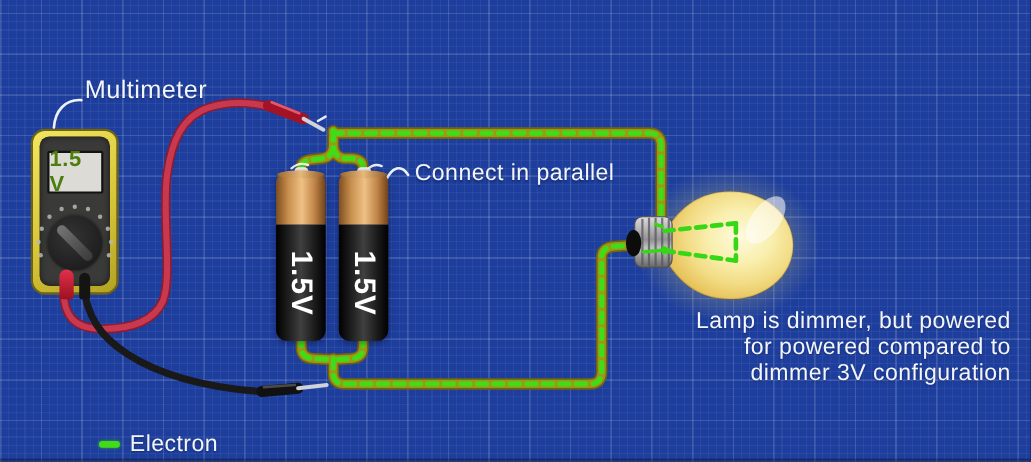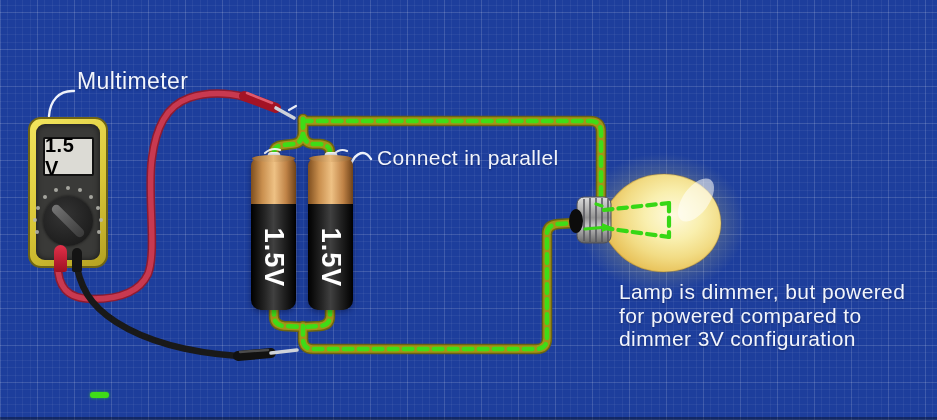--- a/index.html
+++ b/index.html
@@ -16,33 +16,33 @@
   }
   #stage::after{content:"";position:absolute;left:0;right:0;bottom:0;height:3px;background:rgba(0,0,0,.35);}
   svg.layer{position:absolute;left:0;top:0;z-index:1;}
 
   
   .lbl{position:absolute;z-index:3;color:#f2f5fc;font-weight:400;letter-spacing:.4px;
        text-shadow:0 1px 2px rgba(0,0,30,.35);white-space:nowrap;}
   .lbl-multimeter{left:77px;top:68px;font-size:23px;}
   .lbl-parallel{left:377px;top:146px;font-size:21px;}
   .caption{left:619px;top:280px;font-size:21px;line-height:23.5px;white-space:normal;width:300px;}
-  .caption span{display:block;}
+  .caption span{display:block;text-align:right;}
   .legend{left:90px;top:392px;display:flex;align-items:center;gap:9px;font-size:21px;}
   .legend .dash{width:19px;height:6px;border-radius:3px;background:#3fdc17;box-shadow:0 0 3px rgba(63,220,23,.7);}
 
   
   .multimeter{position:absolute;left:28px;top:117px;width:80px;height:151px;z-index:2;
     background:linear-gradient(145deg,#f2e55e,#d9c637 55%,#b3a122);
     border:2px solid #6f6414;border-radius:13px;}
   .mm-panel{position:absolute;left:6px;top:5px;right:6px;bottom:6px;background:#3a3a38;
     border-radius:9px;box-shadow:inset 0 0 6px rgba(0,0,0,.6);}
   .mm-display{position:absolute;left:7px;top:13px;width:51px;height:39px;background:#dcdbd5;
     border:2px solid #121212;border-radius:2px;display:flex;align-items:center;justify-content:center;
-    color:#000000;font-size:20px;font-weight:700;letter-spacing:.5px;}
+    color:#4d7c0f;font-size:20px;font-weight:700;letter-spacing:.5px;}
   .mm-dialwrap{position:absolute;left:-4px;top:61px;width:72px;height:72px;}
   .mm-dial{position:absolute;left:11px;top:11px;width:50px;height:50px;border-radius:50%;
     background:radial-gradient(circle at 42% 38%,#343434,#1d1d1d 75%);box-shadow:0 0 3px rgba(0,0,0,.6);}
   .mm-knob{position:absolute;left:50%;top:50%;width:42px;height:9px;border-radius:5px;
     transform:translate(-50%,-50%) rotate(45deg);
     background:linear-gradient(90deg,#757575,#3a3a3a);}
   .tick{position:absolute;width:4px;height:4px;border-radius:2px;background:#b9b9b2;opacity:.85;}
   .jack{position:absolute;z-index:2;}
   .jack-red{left:24px;top:126px;width:13px;height:27px;background:linear-gradient(#e23049,#9d1022);
     border-radius:7px 7px 3px 3px;}
@@ -212,15 +212,16 @@
   <div class="lbl lbl-parallel">Connect in parallel</div>
 
   <div class="lbl caption">
     <span>Lamp is dimmer, but powered</span>
     <span>for powered compared to</span>
     <span>dimmer 3V configuration</span>
   </div>
 
   <div class="lbl legend">
     <span class="dash"></span>
+    <span>Electron</span>
   </div>
 
 </div>
 
 </body></html>

